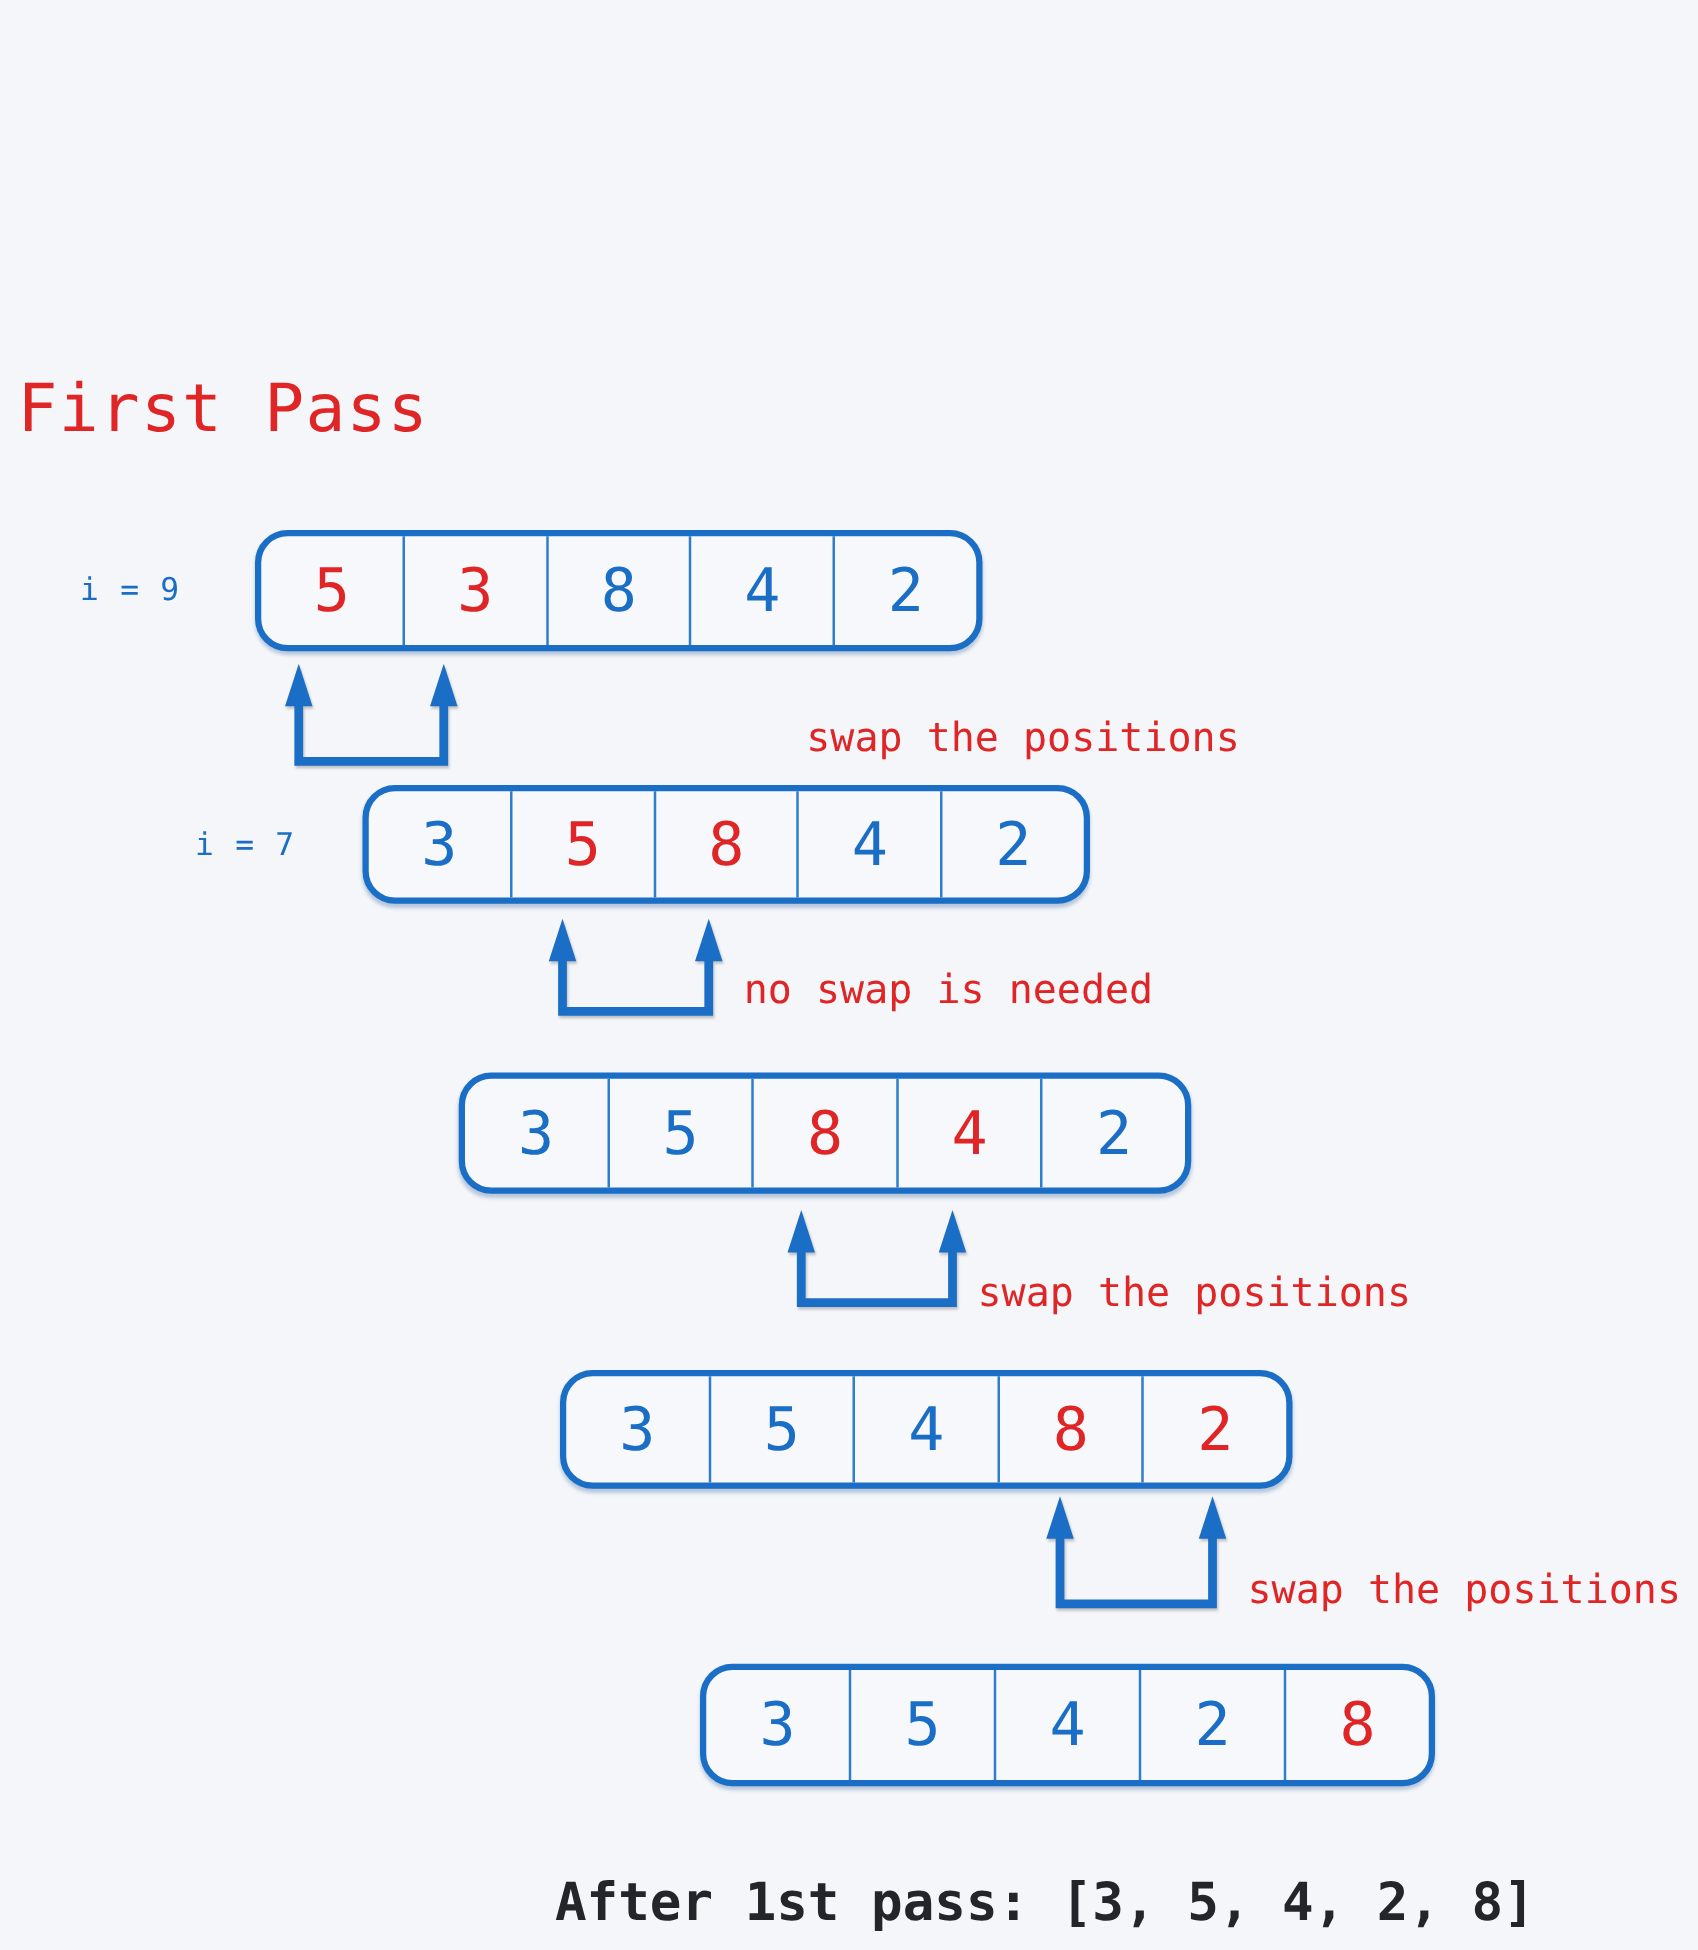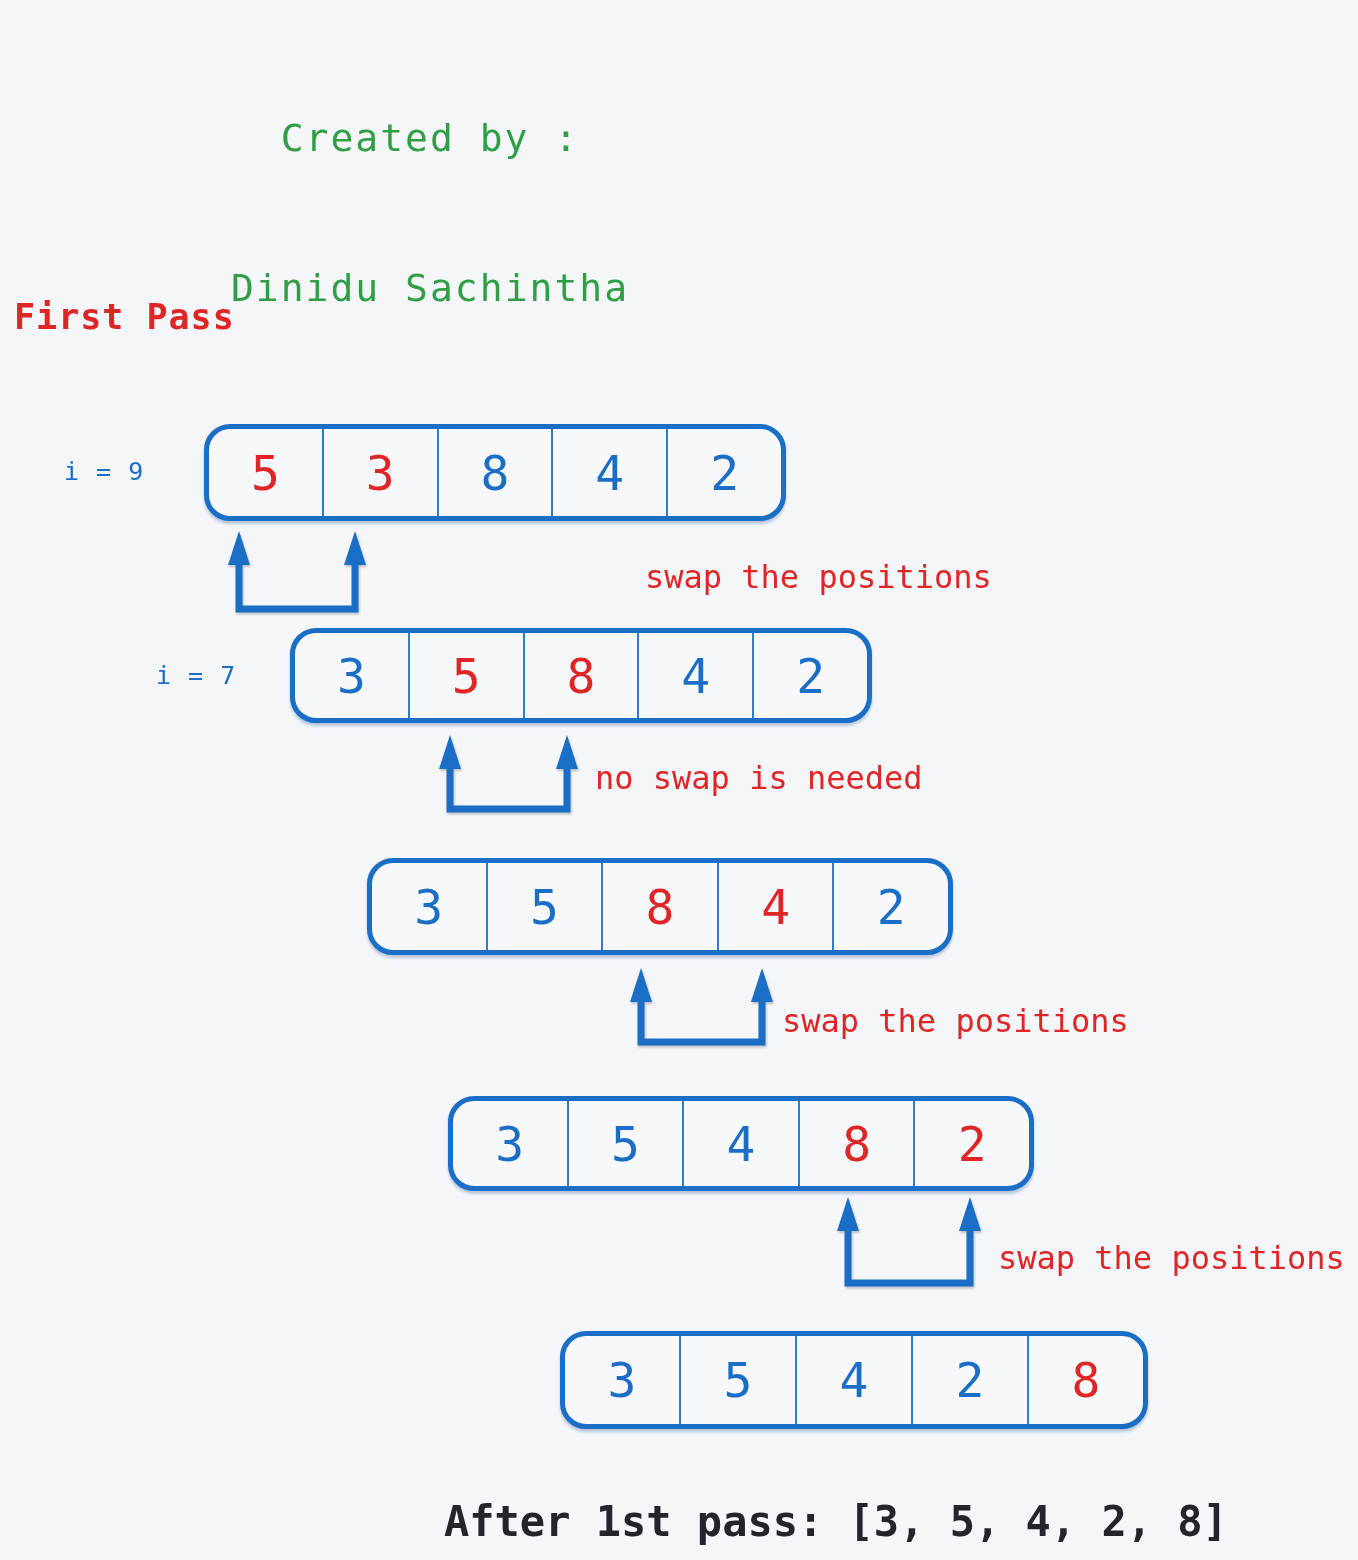--- a/index.html
+++ b/index.html
@@ -8,58 +8,54 @@
     background:var(--bg,#f4f6fa);
     font-family:"DejaVu Sans Mono",monospace;
   }
   .abs{position:absolute;}
   .header{
     left:130px;top:13px;width:600px;text-align:center;
     color:var(--green,#2f9e44);font-size:38px;line-height:50px;
     letter-spacing:2px;font-weight:500;white-space:pre;
   }
   .title{
-    left:14px;top:297px;font-size:35px;letter-spacing:1px;
-    color:var(--red,#df2525);font-weight:700;white-space:nowrap;text-align:right;
+    left:14px;top:297px;font-size:53px;letter-spacing:1px;
+    color:var(--red,#df2525);font-weight:400;white-space:nowrap;text-align:right;
   }
   .idx-label{
     font-size:25px;color:var(--blue,#1b6ec5);letter-spacing:1px;
     font-weight:500;white-space:nowrap;
   }
   .box{
     display:flex;box-sizing:border-box;
     border:5px solid var(--blue,#1b6ec5);border-radius:26px;
     background:#f6f8fb;
     box-shadow:0 3px 3px rgba(40,90,150,.30);
   }
   .cell{flex:1;display:flex;align-items:center;justify-content:center;}
   .cell + .cell{border-left:2px solid var(--divider,#2f7dcb);}
   .num{font-size:48px;font-weight:500;}
   .red{color:var(--red,#df2525);}
   .blue{color:var(--blue,#1b6ec5);}
   .caption{
-    font-size:32px;color:var(--red,#df2525);font-weight:500;white-space:nowrap;
+    font-size:32px;color:var(--red,#df2525);font-weight:500;white-space:nowrap;margin-top:13px;
   }
   .swap-arrow{
     position:absolute;color:var(--blue,#1b6ec5);
     filter:drop-shadow(1px 2px 1px rgba(70,70,70,.30));
   }
   .result{
     font-size:42px;color:var(--dark,#22262b);font-weight:600;white-space:nowrap;text-align:center;
   }
 </style>
 </head>
 <body>
 
 <div class="canvas">
 
-  <div class="abs header">
-    <div>Created by :</div>
-    <div>Dinidu Sachintha</div>
-  </div>
 
   <div class="abs title">First Pass</div>
 
   <span class="abs idx-label" style="left:64px;top:457px">i = 9</span>
   <div class="abs box" style="left:204px;top:424px;width:582px;height:97px">
     <div class="cell">
         <span class="num red">5</span>
       </div>
     <div class="cell">
         <span class="num red">3</span>

